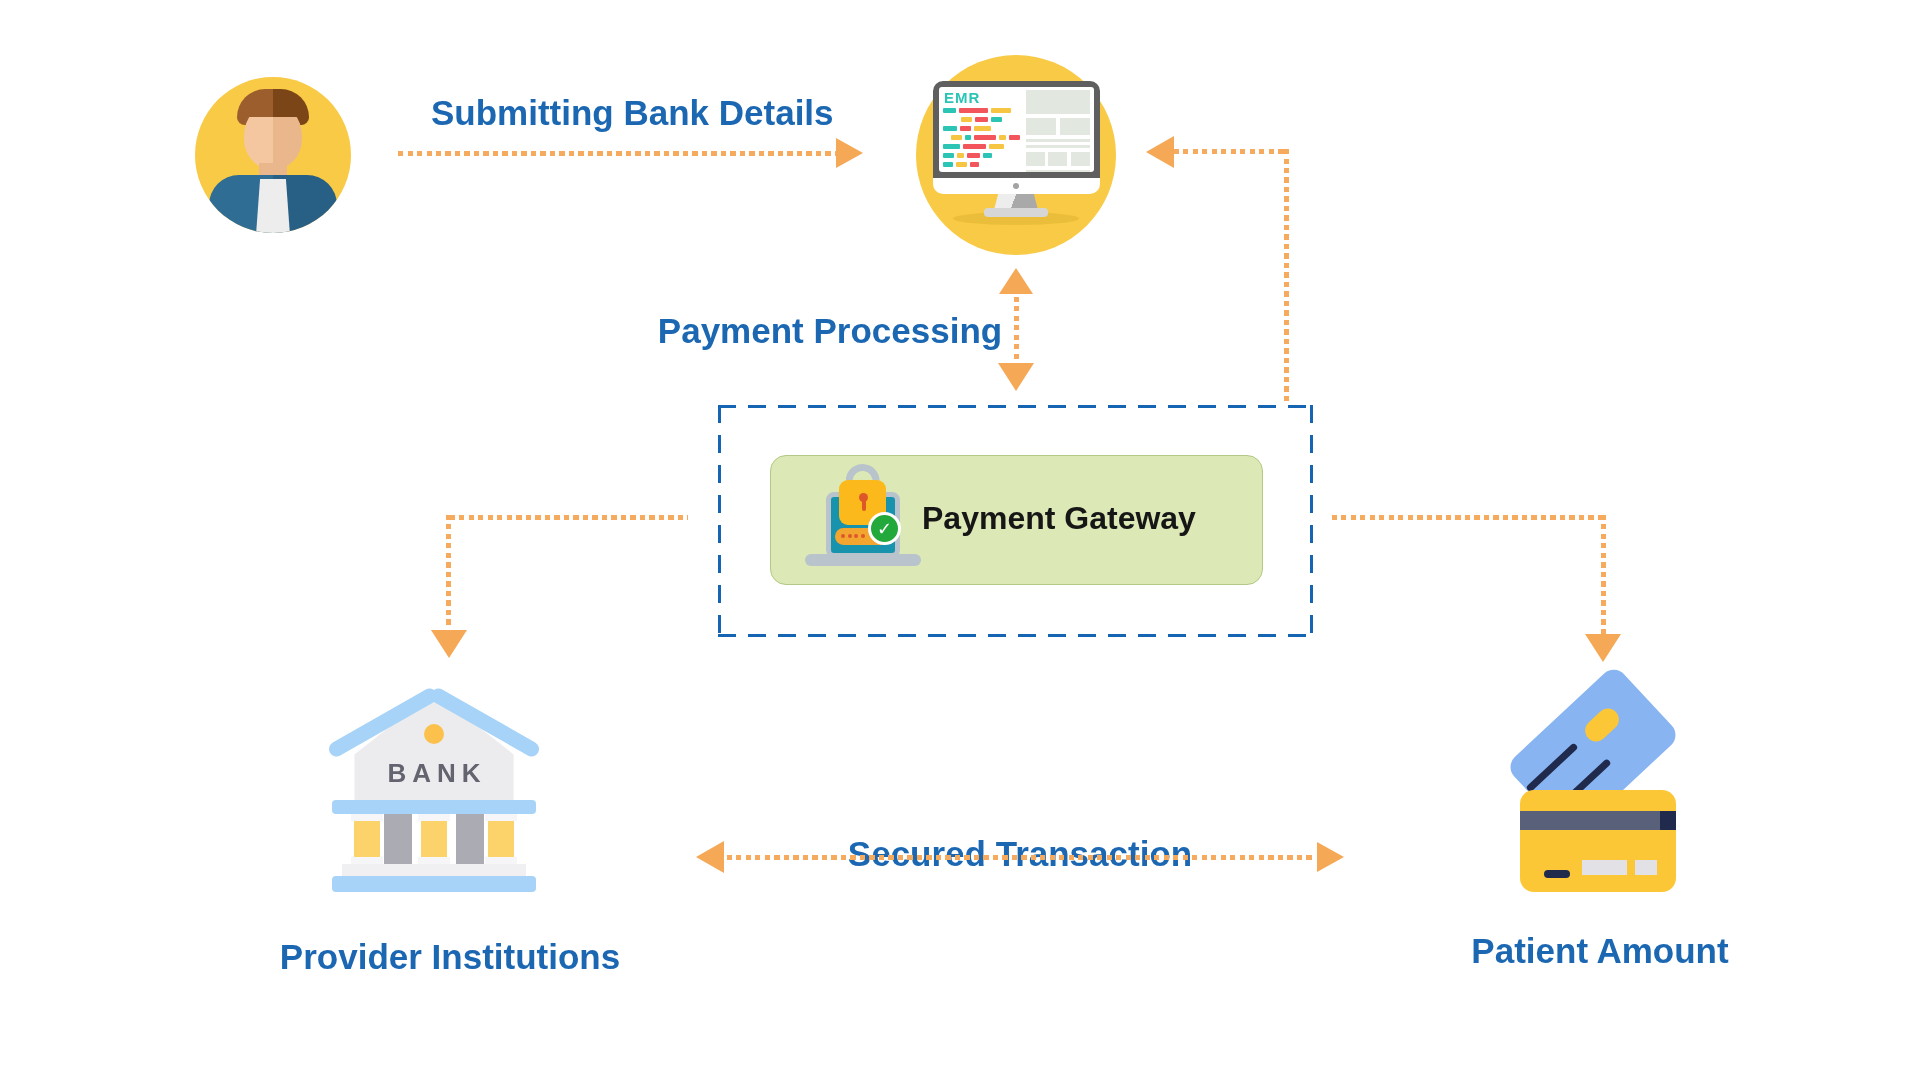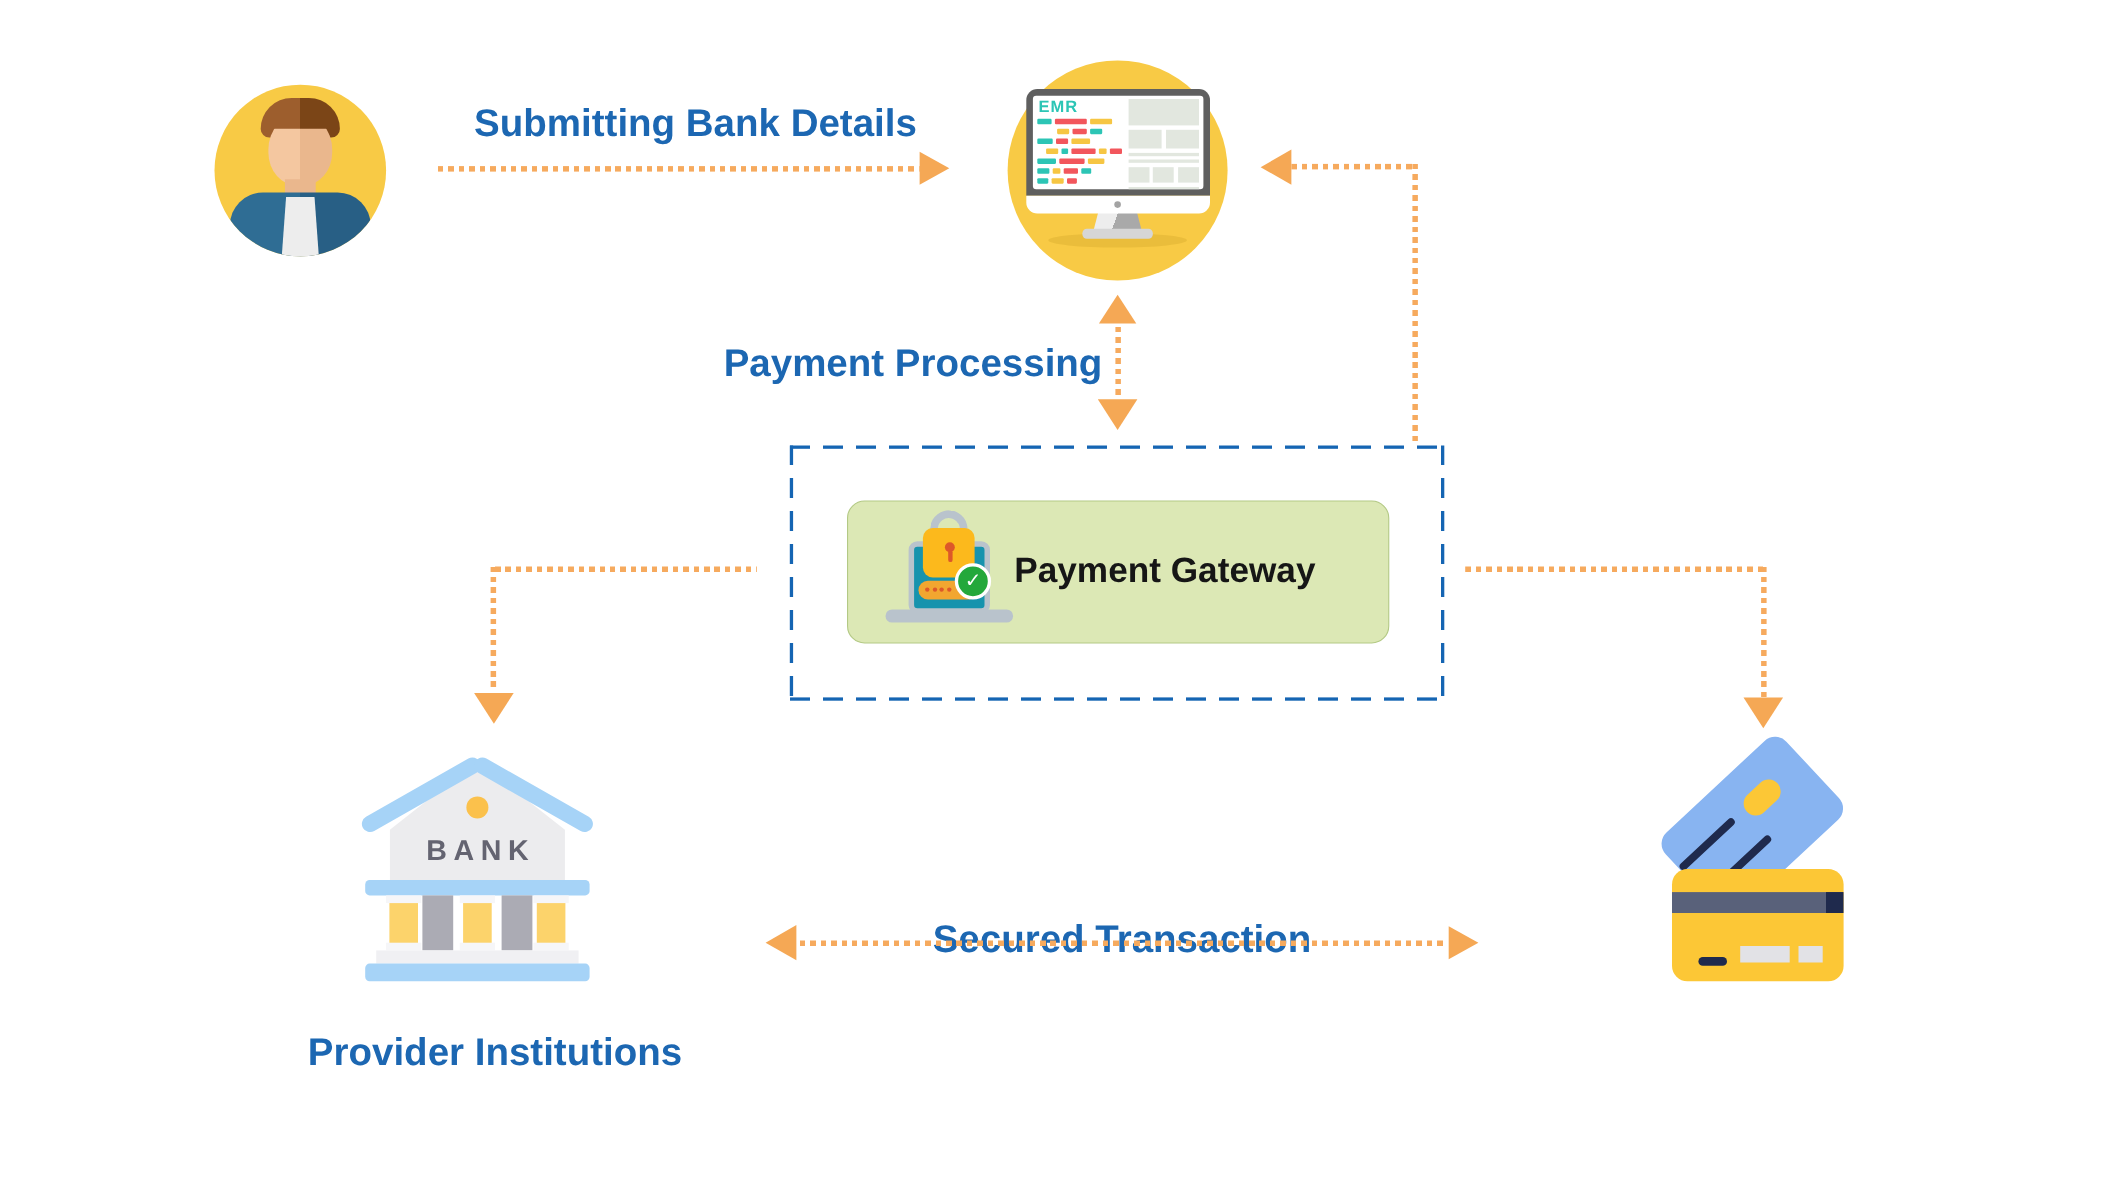--- a/index.html
+++ b/index.html
@@ -212,19 +212,20 @@
     <div class="abs" style="left:22px;top:110px;width:156px;height:102px;border-radius:14px;
                 background:var(--card-yellow);overflow:hidden;">
       <div class="abs" style="left:0;top:21px;width:156px;height:19px;background:var(--card-slate);"></div>
       <div class="abs" style="left:140px;top:21px;width:16px;height:19px;background:var(--card-navy);"></div>
       <div class="abs" style="left:62px;top:70px;width:45px;height:15px;background:var(--card-gray);"></div>
       <div class="abs" style="left:115px;top:70px;width:22px;height:15px;background:var(--card-gray);"></div>
       <div class="abs" style="left:24px;top:80px;width:26px;height:8px;border-radius:4px;background:var(--card-navy);"></div>
     </div>
   </div>
 
+  <div class="lbl" style="left:1450px;top:930px;width:300px;">Patient Amount</div>
 
   <div class="lbl" style="left:820px;top:785px;width:400px;margin-top:48px;">Secured Transaction</div>
   <div class="tri l" style="left:696px;top:841px;"></div>
   <div class="dot-h" style="left:727px;top:855px;width:589px;"></div>
   <div class="tri r" style="left:1317px;top:842px;"></div>
 
 </div>
 
 </body></html>

